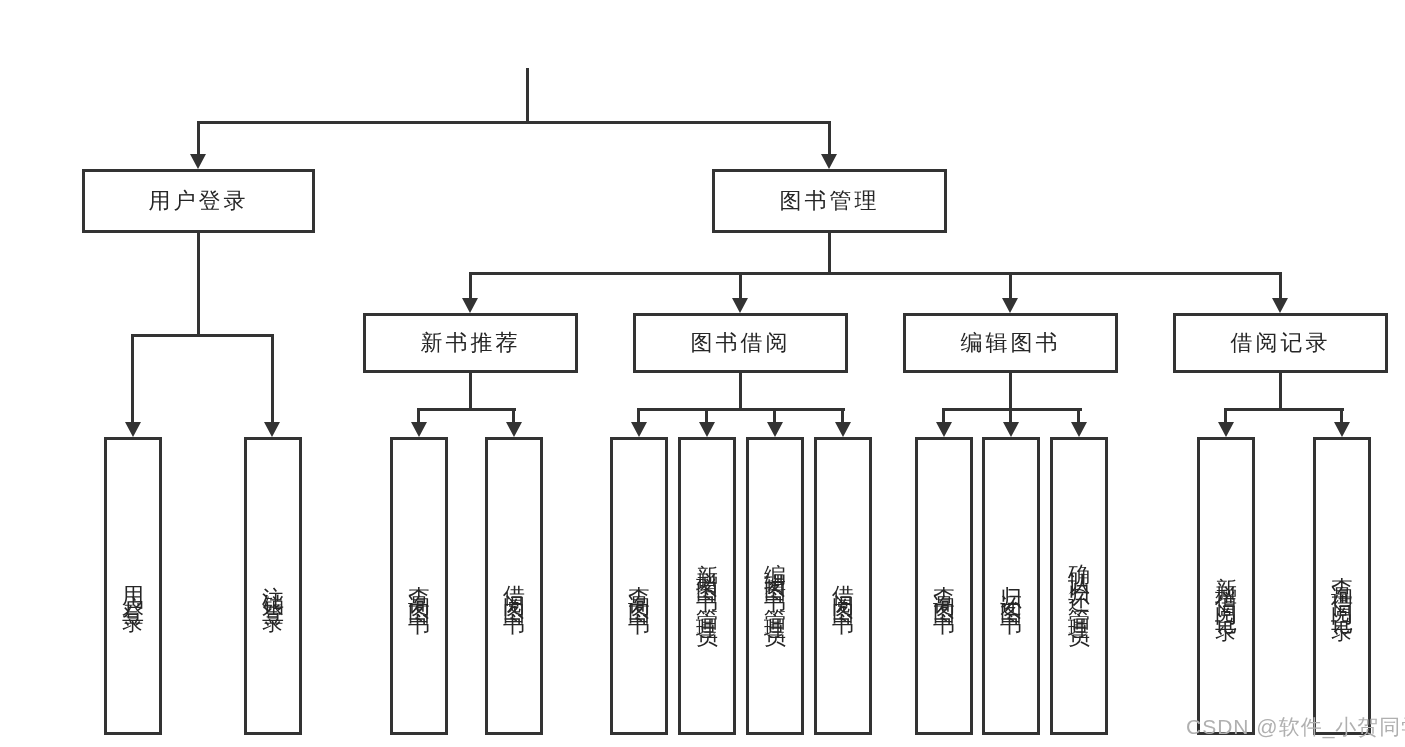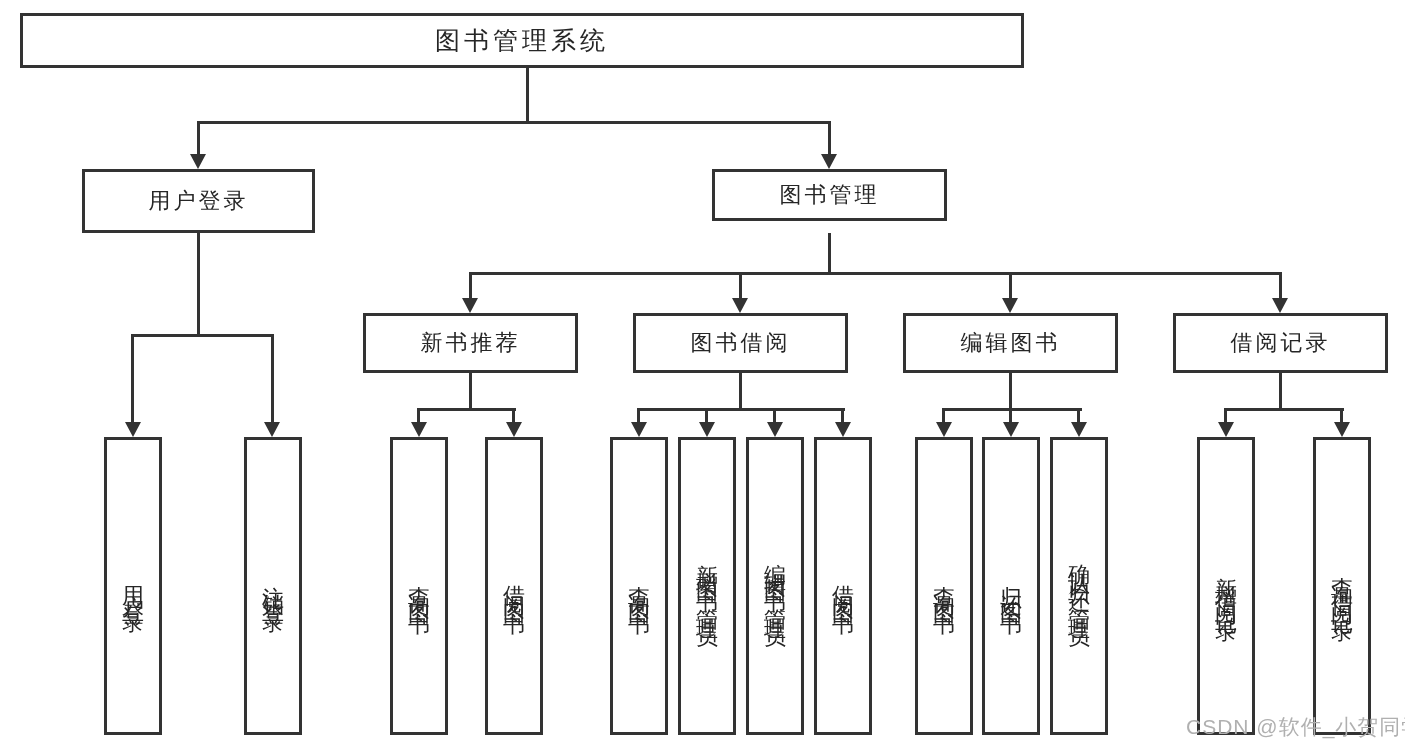--- a/index.html
+++ b/index.html
@@ -51,35 +51,32 @@
     letter-spacing:1px;
     white-space:nowrap;
     z-index:5;
   }
 </style>
 </head>
 <body>
 
 <div id="canvas">
 
-  <div class="box root-box" style="left:20px;top:13px;width:1004px;height:55px;">
-    <span>图书管理系统</span>
-  </div>
 
   <span class="vl" style="left:526px;top:68px;height:56px;"></span>
   <span class="hl" style="left:197px;top:121px;width:634px;"></span>
   <span class="vl" style="left:197px;top:121px;height:34px;"></span>
   <span class="arr" style="left:190px;top:154px;"></span>
   <span class="vl" style="left:828px;top:121px;height:34px;"></span>
   <span class="arr" style="left:821px;top:154px;"></span>
 
   <div class="box hbox" style="left:82px;top:169px;width:233px;height:64px;">
     <span>用户登录</span>
   </div>
-  <div class="box hbox" style="left:712px;top:169px;width:235px;height:52px;">
+  <div class="box hbox" style="left:712px;top:169px;width:235px;height:64px;">
     <span>图书管理</span>
   </div>
 
   <span class="vl" style="left:197px;top:233px;height:104px;"></span>
   <span class="hl" style="left:131px;top:334px;width:143px;"></span>
   <span class="vl" style="left:131px;top:334px;height:89px;"></span>
   <span class="arr" style="left:125px;top:422px;"></span>
   <span class="vl" style="left:271px;top:334px;height:89px;"></span>
   <span class="arr" style="left:264px;top:422px;"></span>
 

